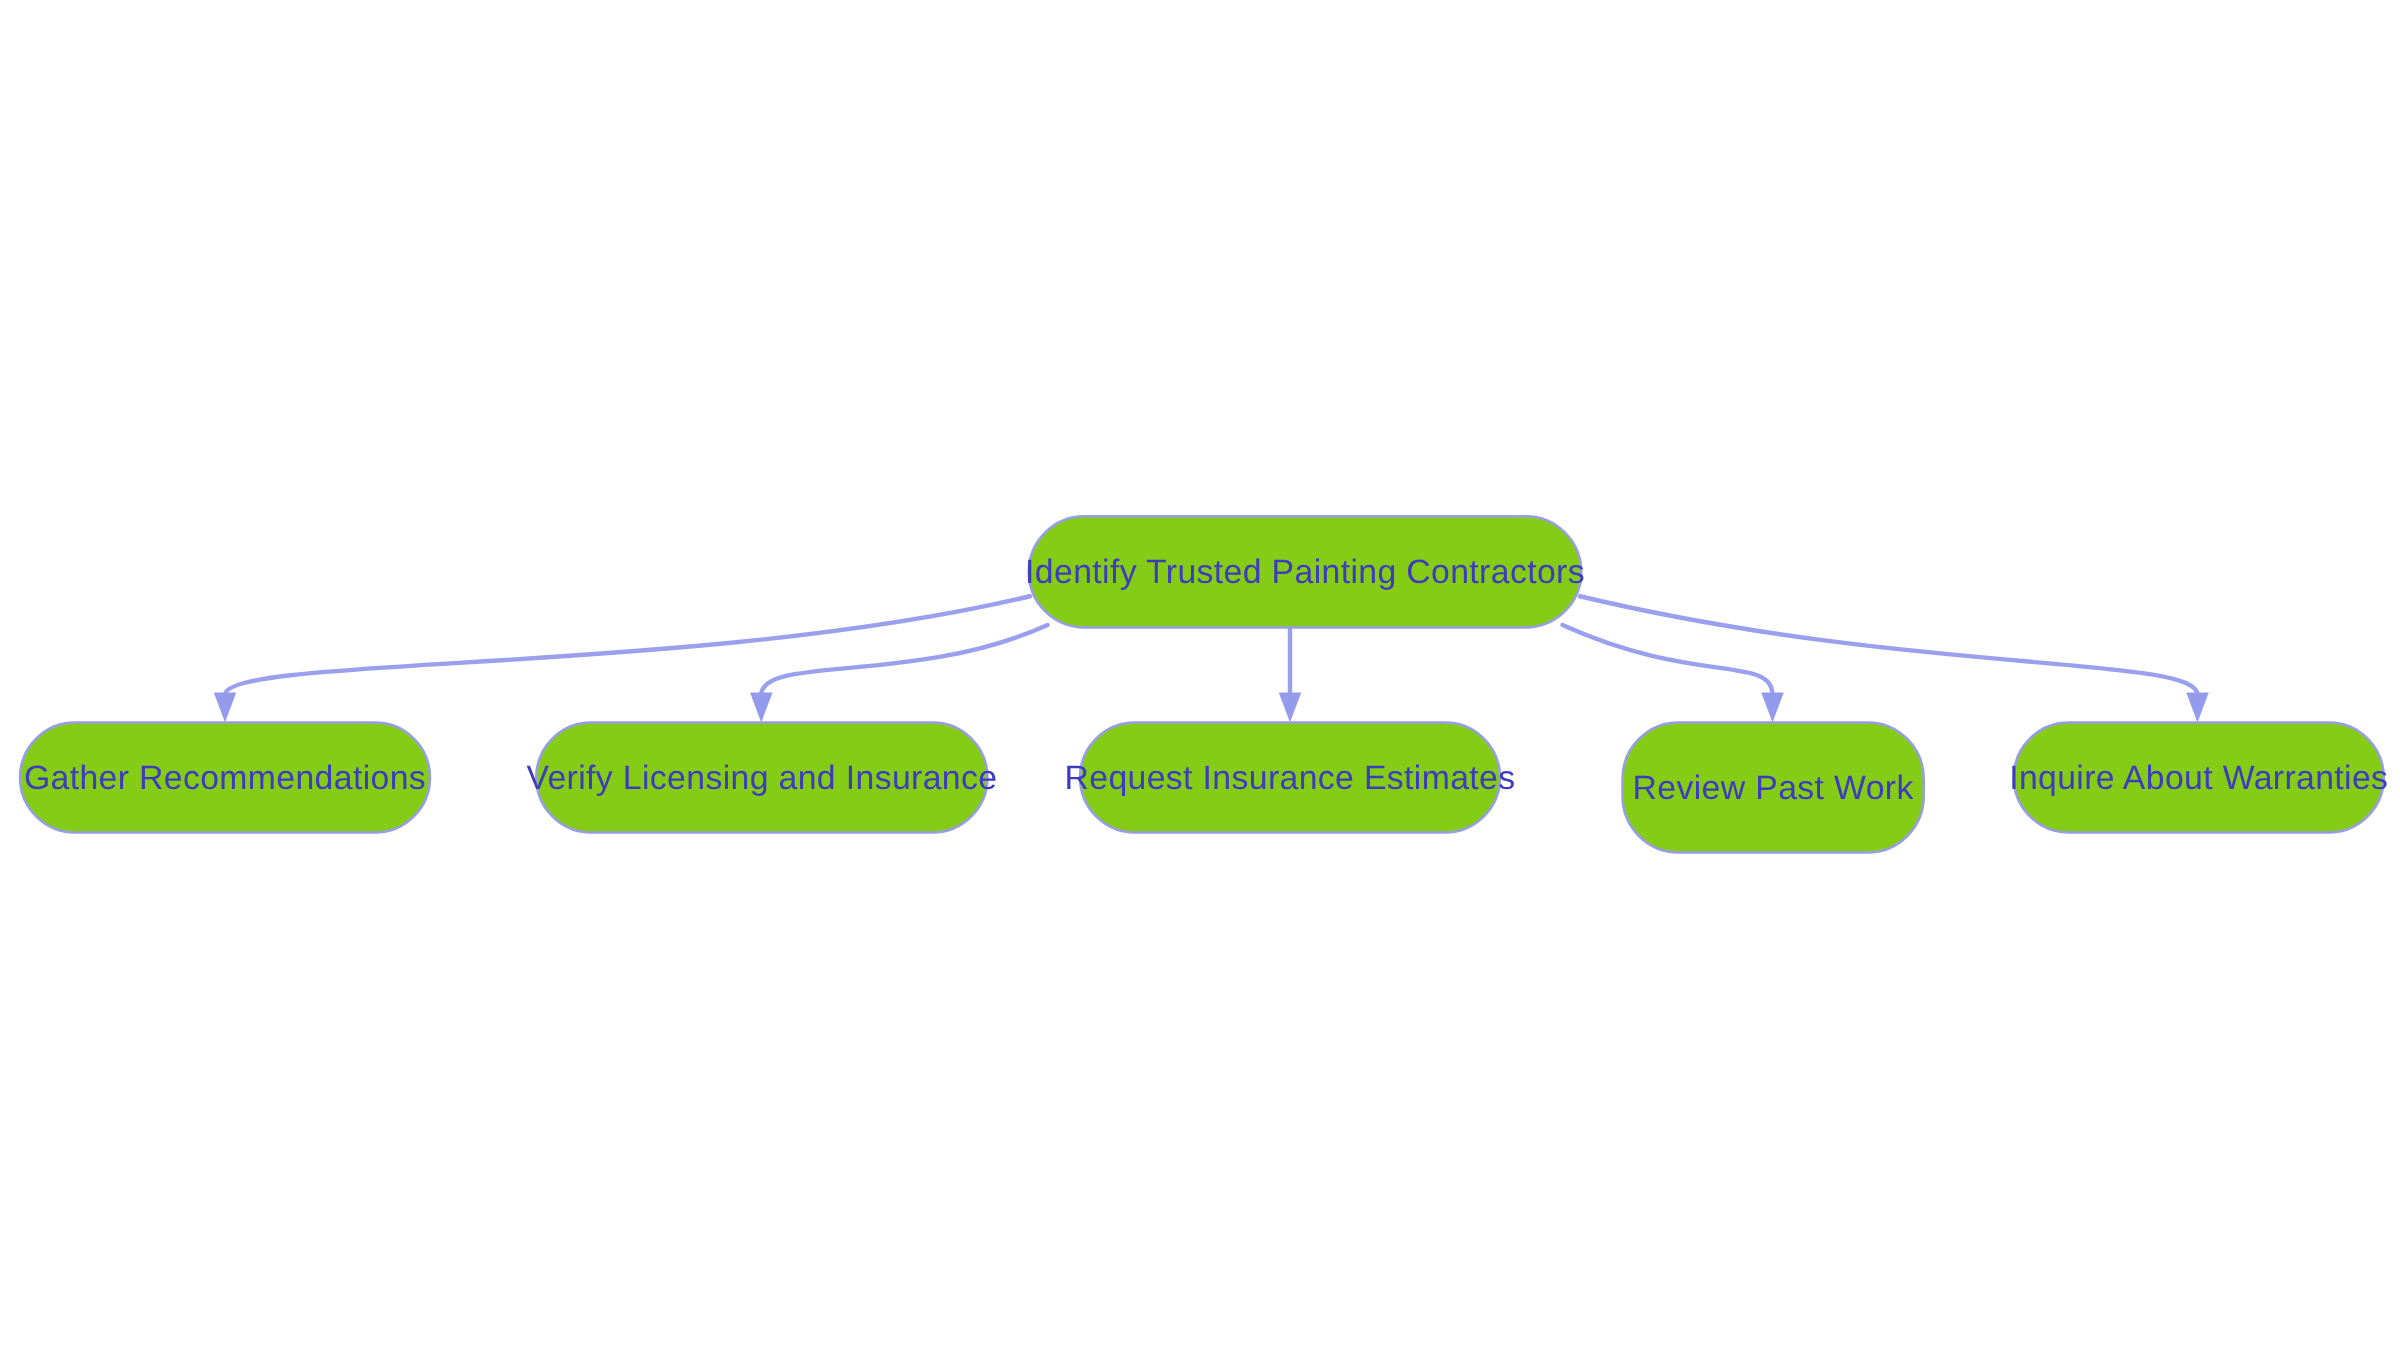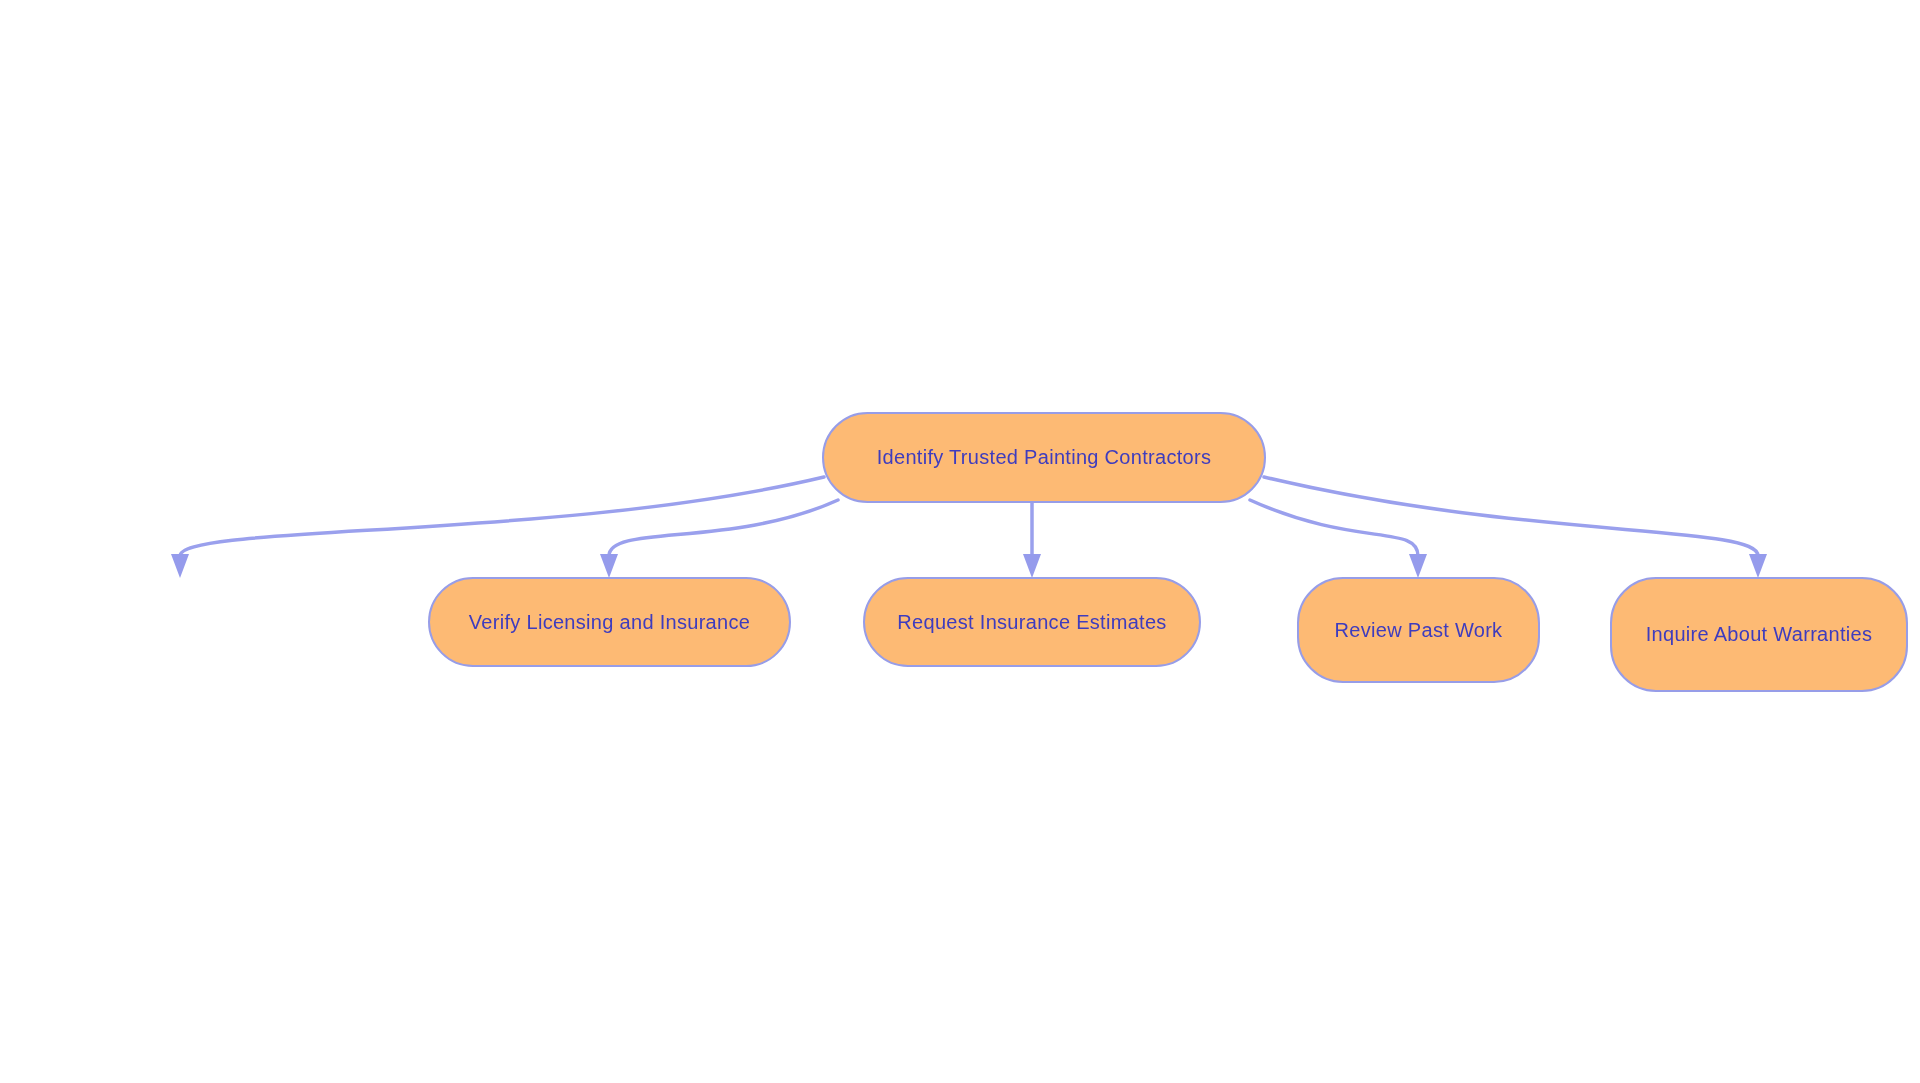--- a/index.html
+++ b/index.html
@@ -23,35 +23,35 @@
     height: 1083px;
     z-index: 1;
   }
   .node {
     position: absolute;
     z-index: 2;
     box-sizing: border-box;
     display: flex;
     align-items: center;
     justify-content: center;
-    background: #fdba74;
+    background: #84cc16;
     border: 2px solid #979de8;
     border-radius: 46px;
     color: #3e3cbe;
-    font-size: 20px;
+    font-size: 27px;
     letter-spacing: 0.3px;
     text-align: right;
     white-space: nowrap;
   }
   .node-root   { left: 822px;  top: 412px; width: 444px; height: 91px; }
   .node-c1     { left: 15px;   top: 577px; width: 330px; height: 90px; }
   .node-c2     { left: 428px;  top: 577px; width: 363px; height: 90px; }
   .node-c3     { left: 863px;  top: 577px; width: 338px; height: 90px; }
   .node-c4     { left: 1297px; top: 577px; width: 243px; height: 106px; }
-  .node-c5     { left: 1610px; top: 577px; width: 298px; height: 115px; }
+  .node-c5     { left: 1610px; top: 577px; width: 298px; height: 90px; }
   .edge-path {
     fill: none;
     stroke: #9aa0ed;
     stroke-width: 3.5;
     stroke-linecap: round;
   }
   .edge-head {
     fill: #959bec;
     stroke: none;
   }
@@ -76,20 +76,23 @@
     <polygon class="edge-head" points="1409,554 1427,554 1418,578"></polygon>
 
     <path class="edge-path" d="M 1264 477 C 1528 540, 1758 524, 1758 556"></path>
     <polygon class="edge-head" points="1749,554 1767,554 1758,578"></polygon>
   </svg>
 
   <div class="node node-root">
     <span>Identify Trusted Painting Contractors</span>
   </div>
 
+  <div class="node node-c1">
+    <span>Gather Recommendations</span>
+  </div>
 
   <div class="node node-c2">
     <span>Verify Licensing and Insurance</span>
   </div>
 
   <div class="node node-c3">
     <span>Request Insurance Estimates</span>
   </div>
 
   <div class="node node-c4">

